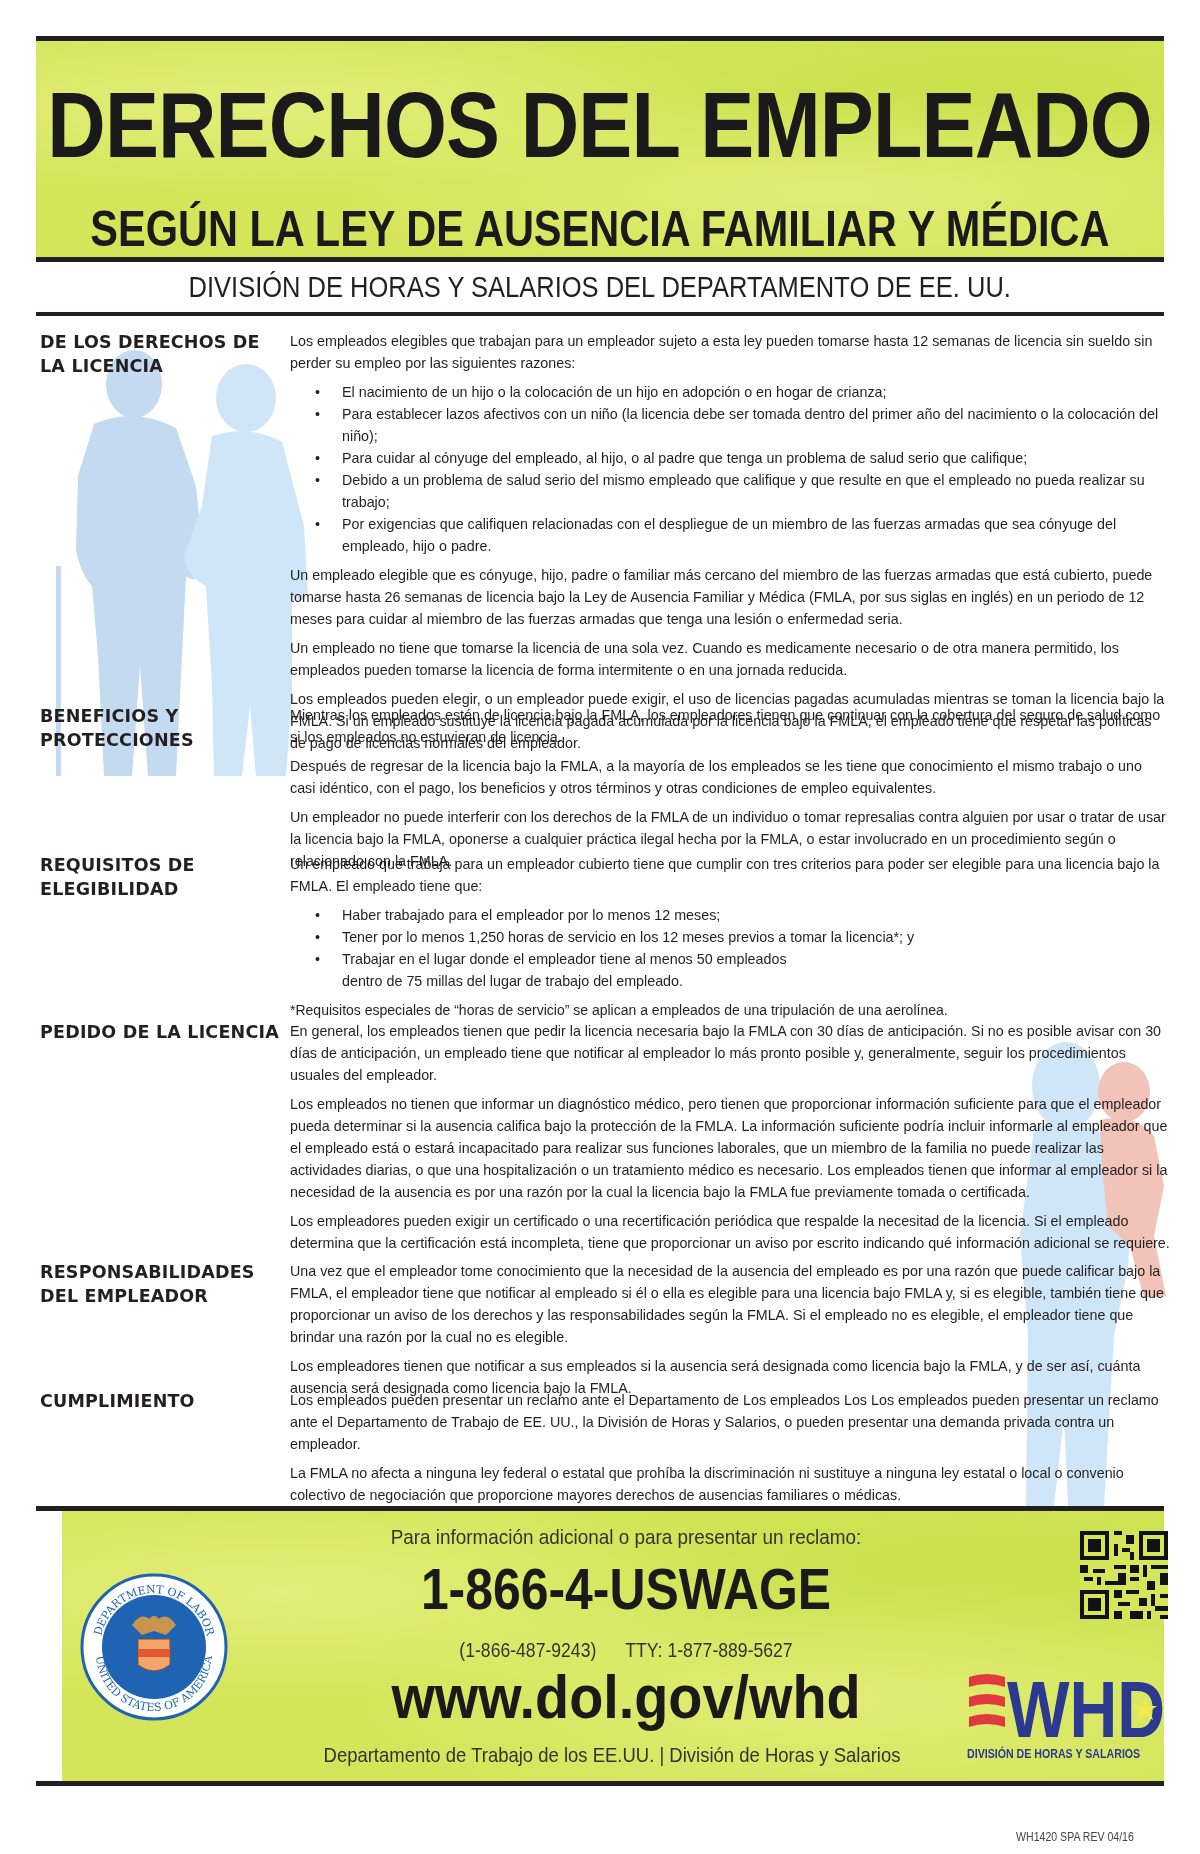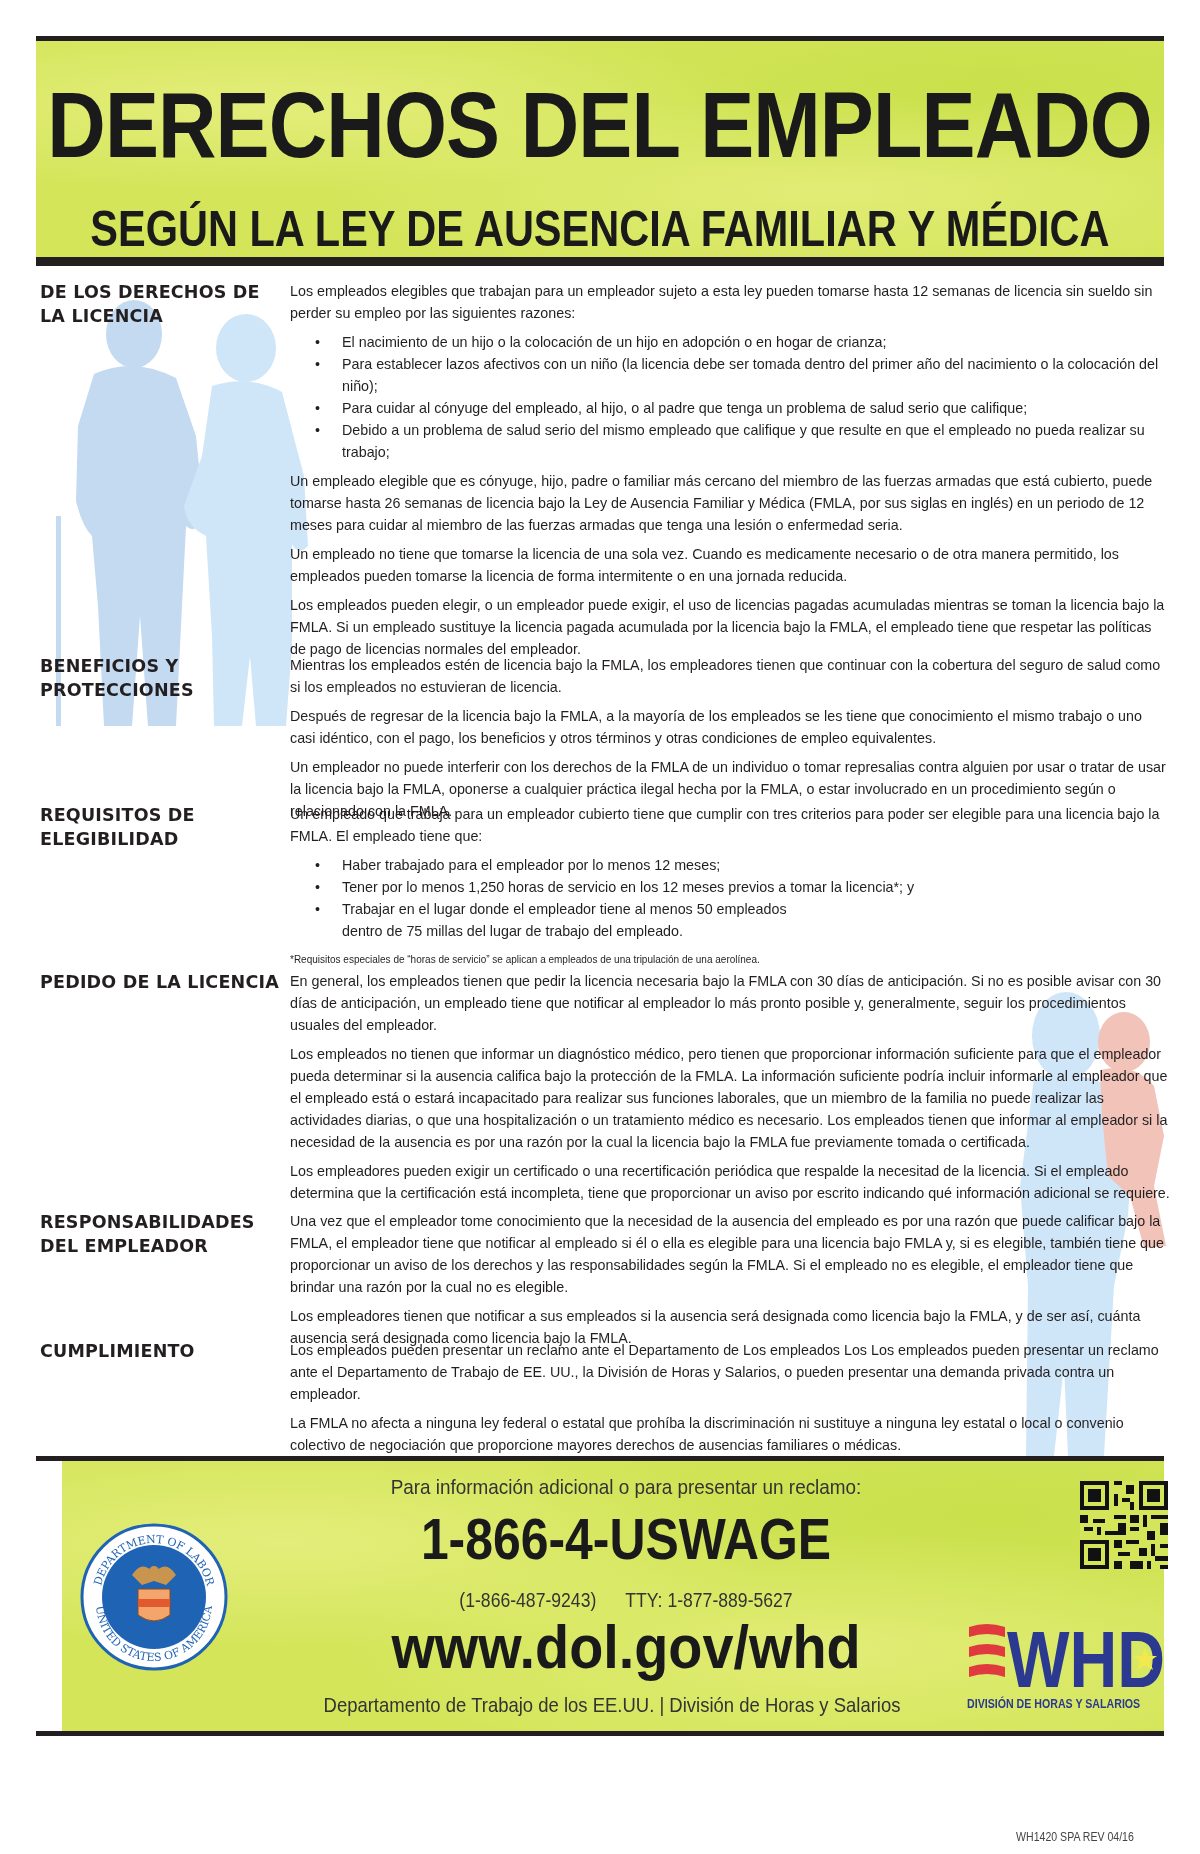--- a/index.html
+++ b/index.html
@@ -20,21 +20,21 @@
 
   .content { position:relative; height:1190px; }
   .sil { position:absolute; }
   .section { position:absolute; left:0; width:1128px; }
   .sec-head { position:absolute; left:4px; top:0; width:240px; font-family:"DejaVu Sans", sans-serif; font-weight:700; font-size:17.5px; line-height:24px; color:#231f20; letter-spacing:0.2px; z-index:2; }
   .sec-body { position:absolute; left:254px; top:0; width:880px; font-family:"Liberation Sans", sans-serif; font-size:14.3px; line-height:22px; color:#231f20; z-index:2; }
   .sec-body p { margin:0 0 7px 0; }
   .sec-body ul { margin:0 0 7px 0; padding-left:52px; list-style:none; }
   .sec-body li { position:relative; margin:0; }
   .sec-body li::before { content:"\2022"; position:absolute; left:-27px; top:0; }
-  .footnote { font-size:10px; }
+  .footnote { font-size:14px; }
 
   .footer-band { position:relative; height:270px;margin-left:26px; }
   .footer-prompt { position:absolute; left:0; width:1128px; top:14px; text-align:center; font-size:21px; color:#333; transform:scaleX(0.9); }
   .footer-phone { position:absolute; left:0; width:1128px; top:46px; text-align:center; font-weight:700; font-size:58px; line-height:64px; transform:scaleX(0.86); color:#1a1a1a; }
   .footer-alt { position:absolute; left:0; width:1128px; top:128px; text-align:center; font-size:20px; color:#333; transform:scaleX(0.88); white-space:pre; }
   .footer-url { position:absolute; left:0; width:1128px; top:150px; text-align:center; font-weight:700; font-size:62px; line-height:72px; transform:scaleX(0.9); color:#1a1a1a; }
   .footer-dept { position:absolute; left:150px; width:800px; top:232px; text-align:center; font-size:21px; color:#333; transform:scaleX(0.88); white-space:nowrap; }
   .seal { position:absolute; left:18px; top:62px; width:148px; height:148px; }
   .qr { position:absolute; left:1018px; top:20px; width:88px; height:88px; }
   .whd { position:absolute; left:905px; top:160px; width:200px; height:70px; }
@@ -44,20 +44,23 @@
 </head>
 <body>
 
 <div class="poster">
   <div class="rule"></div>
   <div class="header-band lime">
     <div class="title-main">DERECHOS DEL EMPLEADO</div>
     <div class="title-sub">SEGÚN LA LEY DE AUSENCIA FAMILIAR Y MÉDICA</div>
   </div>
   <div class="rule"></div>
+  <div class="division-line">
+    <span>DIVISIÓN DE HORAS Y SALARIOS DEL DEPARTAMENTO DE EE. UU.</span>
+  </div>
   <div class="rule thin"></div>
 
   <div class="content">
 
     <svg class="sil" style="left:0;top:20px" width="290" height="440" viewBox="0 0 290 440">
       <g fill="#c3daf1">
         <ellipse cx="98" cy="48" rx="28" ry="34"></ellipse>
         <path d="M58 88 Q98 70 140 92 L160 150 L168 230 Q160 250 150 240 L146 320 L140 440 L112 440 L104 330 L96 440 L68 440 L62 320 L56 250 Q46 240 40 215 L42 140 Z"></path>
         <rect x="20" y="230" width="5" height="210"></rect>
       </g>
@@ -80,20 +83,21 @@
 
     <div class="section" style="top:14px;">
       <div class="sec-head">DE LOS DERECHOS DE LA LICENCIA</div>
       <div class="sec-body">
         <p>Los empleados elegibles que trabajan para un empleador sujeto a esta ley pueden tomarse hasta 12 semanas de licencia sin sueldo sin perder su empleo por las siguientes razones:</p>
         <ul>
           <li>El nacimiento de un hijo o la colocación de un hijo en adopción o en hogar de crianza;</li>
           <li>Para establecer lazos afectivos con un niño (la licencia debe ser tomada dentro del primer año del nacimiento o la colocación del niño);</li>
           <li>Para cuidar al cónyuge del empleado, al hijo, o al padre que tenga un problema de salud serio que califique;</li>
           <li>Debido a un problema de salud serio del mismo empleado que califique y que resulte en que el empleado no pueda realizar su trabajo;</li>
+          <li>Por exigencias que califiquen relacionadas con el despliegue de un miembro de las fuerzas armadas que sea cónyuge del empleado, hijo o padre.</li>
         </ul>
         <p>Un empleado elegible que es cónyuge, hijo, padre o familiar más cercano del miembro de las fuerzas armadas que está cubierto, puede tomarse hasta 26 semanas de licencia bajo la Ley de Ausencia Familiar y Médica (FMLA, por sus siglas en inglés) en un periodo de 12 meses para cuidar al miembro de las fuerzas armadas que tenga una lesión o enfermedad seria.</p>
         <p>Un empleado no tiene que tomarse la licencia de una sola vez. Cuando es medicamente necesario o de otra manera permitido, los empleados pueden tomarse la licencia de forma intermitente o en una jornada reducida.</p>
         <p>Los empleados pueden elegir, o un empleador puede exigir, el uso de licencias pagadas acumuladas mientras se toman la licencia bajo la FMLA. Si un empleado sustituye la licencia pagada acumulada por la licencia bajo la FMLA, el empleado tiene que respetar las políticas de pago de licencias normales del empleador.</p>
       </div>
     </div>
 
     <div class="section" style="top:388px;">
       <div class="sec-head">BENEFICIOS Y PROTECCIONES</div>
       <div class="sec-body">

